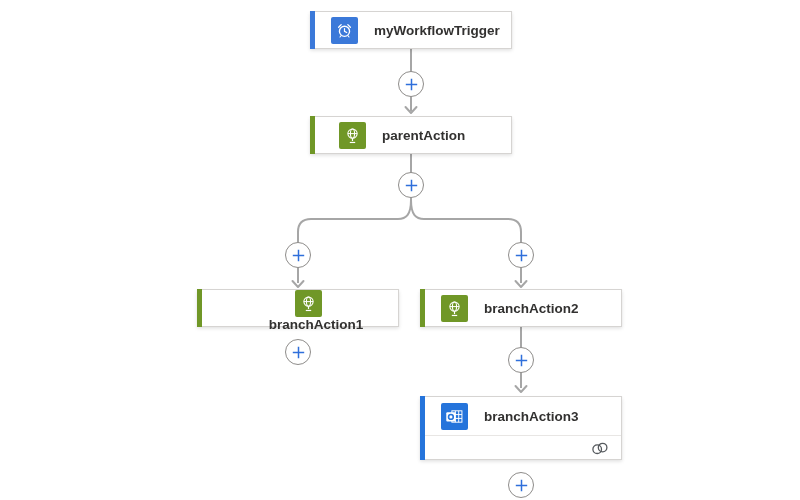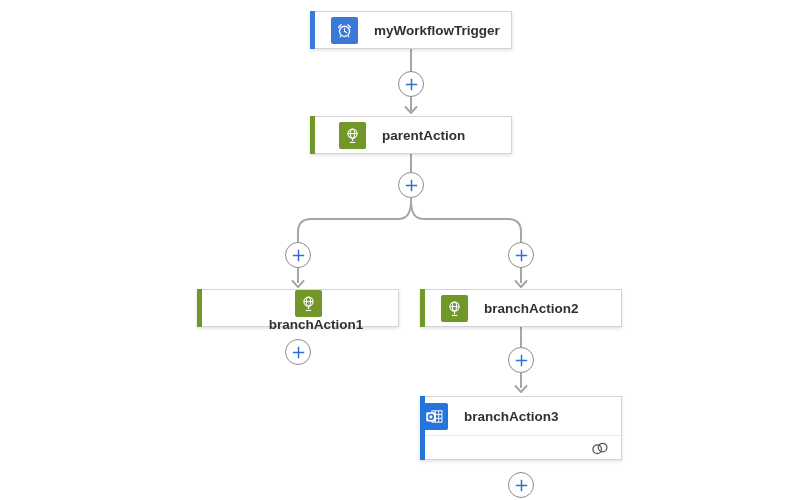--- a/index.html
+++ b/index.html
@@ -39,20 +39,21 @@
   }
   .card.tall { height: 64px; }
   .accent {
     position: absolute; left: -1px; top: -1px; bottom: -1px;
     width: 5px;
     background: var(--accent, #3B79D9);
   }
   .row.title-row {
     display: flex; align-items: center;
     height: 38px;
+    padding-left: 20px;
   }
   .card:not(.tall) {
     display: flex; align-items: center;
     padding-left: 20px;
   }
   .nicon {
     flex: 0 0 auto;
     width: 27px; height: 27px;
     background: var(--accent, #3B79D9);
     border-radius: 2px;

